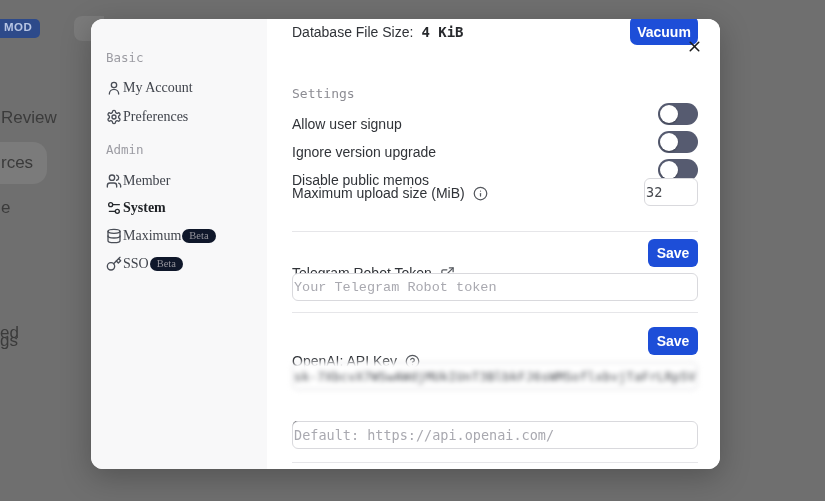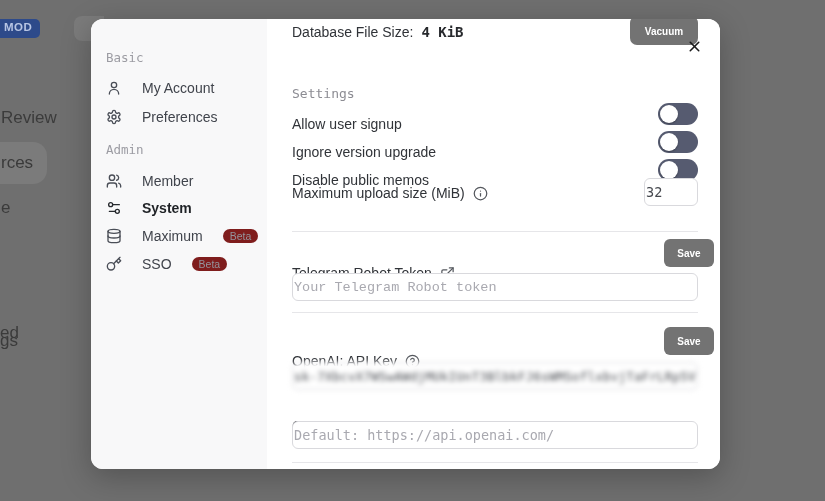--- a/index.html
+++ b/index.html
@@ -39,45 +39,45 @@
   
   .sidebar {
     position:absolute; left:0; top:0; width:176px; height:100%;
     background:#f8f8f9;
   }
   .side-section-label {
     position:absolute; left:15px; font-size:12.5px; color:#9c9ca3;
     font-family:"DejaVu Sans Mono", monospace;
   }
   .side-item {
-    position:absolute; left:15px; height:20px; display:flex; align-items:center; gap:20px;
-    font-size:14px; color:#40444c; cursor:pointer; white-space:nowrap;
+    position:absolute; left:15px; height:20px; display:flex; align-items:center; gap:1px;
+    font-size:14px; color:#40444c; cursor:pointer; white-space:nowrap;font-family:Liberation Serif, serif;
   }
   .side-item svg { width:16px; height:16px; flex:0 0 16px; color:#4a4e57; }
   .side-item.active { font-weight:700; color:#1f2226; }
   .side-item.active svg { color:#26292e; }
   .beta-badge {
-    background:#7f1d1d; color:#94949c; font-size:10.5px; font-weight:400;
+    background:#0f172a; color:#94949c; font-size:10.5px; font-weight:400;
     border-radius:999px; padding:2px 7px; line-height:1;
   }
 
   
   .content { position:absolute; left:176px; top:0; right:0; bottom:0; background:#fff; }
   .row-label { font-size:14px; color:#303338; display:flex; align-items:center; gap:8px; }
   .abs { position:absolute; }
 
   .btn-blue {
-    background:#737373; color:#fff; font-weight:700; font-size:10px;
+    background:#1d4ed8; color:#fff; font-weight:700; font-size:14px;
     border:none; border-radius:6px; cursor:pointer;
     display:flex; align-items:center; justify-content:center;
     font-family:"Liberation Sans", sans-serif;
     margin-left:8px;
   }
   .vacuum-btn { right:22px; top:-3px; width:68px; height:29px; border-radius:7px; padding-top:2px; }
-  .save-btn { right:6px; width:50px; height:28px; }
+  .save-btn { right:22px; width:50px; height:28px; }
 
   .close-btn {
     position:absolute; right:17px; top:19px; width:17px; height:17px;
     color:#1a1a1a; cursor:pointer; background:none; border:none; padding:0; z-index:5;
   }
   .close-btn svg { width:17px; height:17px; }
 
   .mono-header { font-family:"DejaVu Sans Mono", monospace; font-size:13px; color:#8c8c93; }
 
   .switch {

